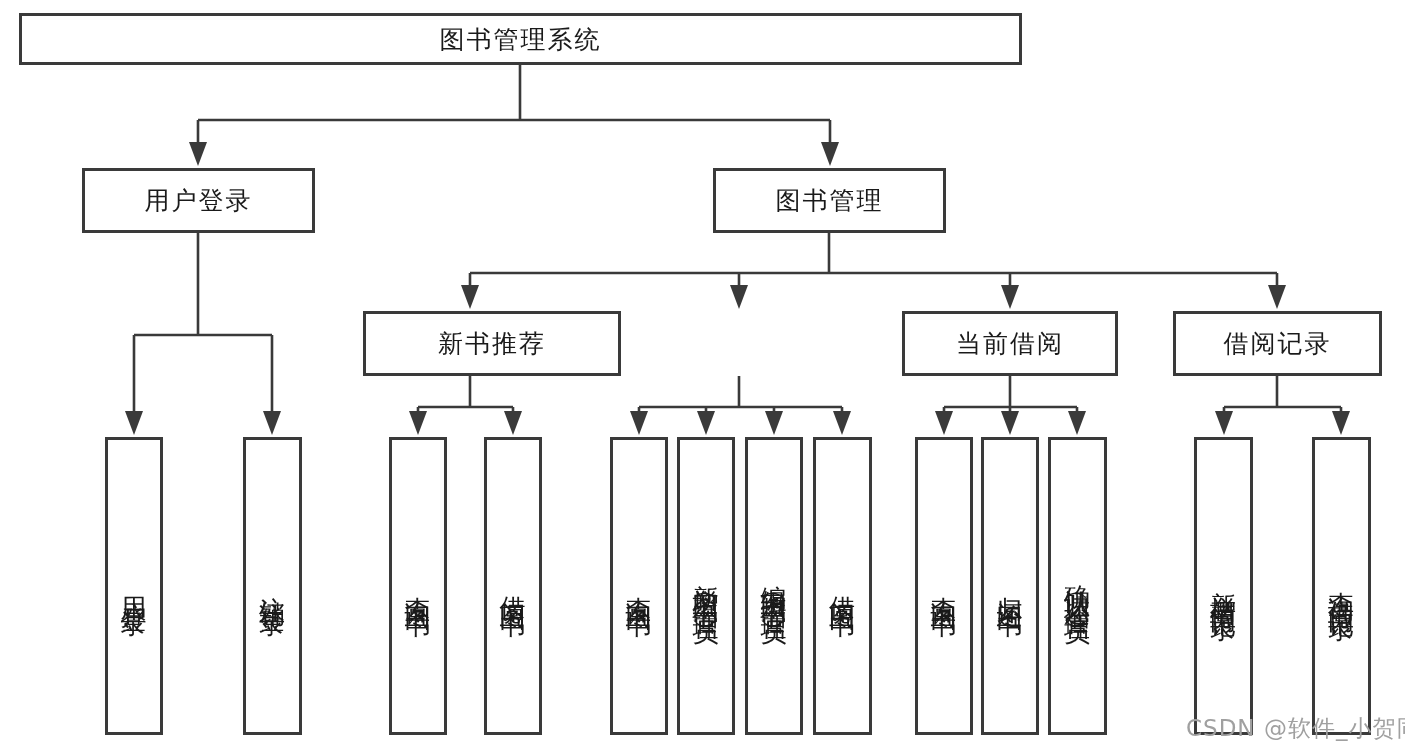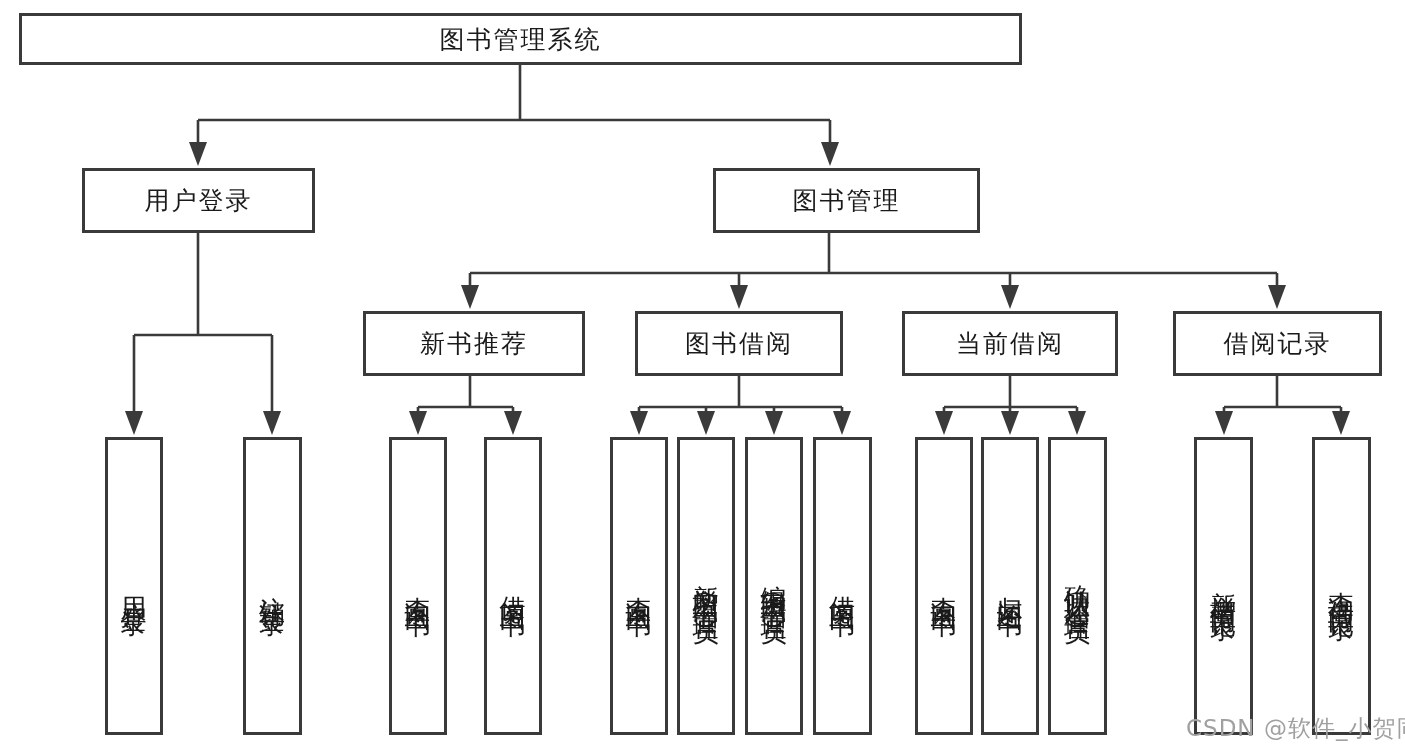--- a/index.html
+++ b/index.html
@@ -94,29 +94,26 @@
     </g>
   </svg>
 
   <div class="node" style="left:19px;top:13px;width:1003px;height:52px">
     <span class="hlabel">图书管理系统</span>
   </div>
 
   <div class="node" style="left:82px;top:168px;width:233px;height:65px">
     <span class="hlabel">用户登录</span>
   </div>
-  <div class="node" style="left:713px;top:168px;width:267px;height:65px">
+  <div class="node" style="left:713px;top:168px;width:233px;height:65px">
     <span class="hlabel">图书管理</span>
   </div>
 
-  <div class="node" style="left:363px;top:311px;width:222px;height:65px">
+  <div class="node" style="left:363px;top:311px;width:258px;height:65px">
     <span class="hlabel">新书推荐</span>
-  </div>
-  <div class="node" style="left:635px;top:311px;width:208px;height:65px">
-    <span class="hlabel">图书借阅</span>
   </div>
   <div class="node" style="left:1173px;top:311px;width:209px;height:65px">
     <span class="hlabel">借阅记录</span>
   </div>
   <div class="node" style="left:902px;top:311px;width:216px;height:65px">
     <span class="hlabel">当前借阅</span>
   </div>
 
   <div class="node" style="left:105px;top:437px;width:58px;height:298px">
     <span class="vtext">用户登录</span>

